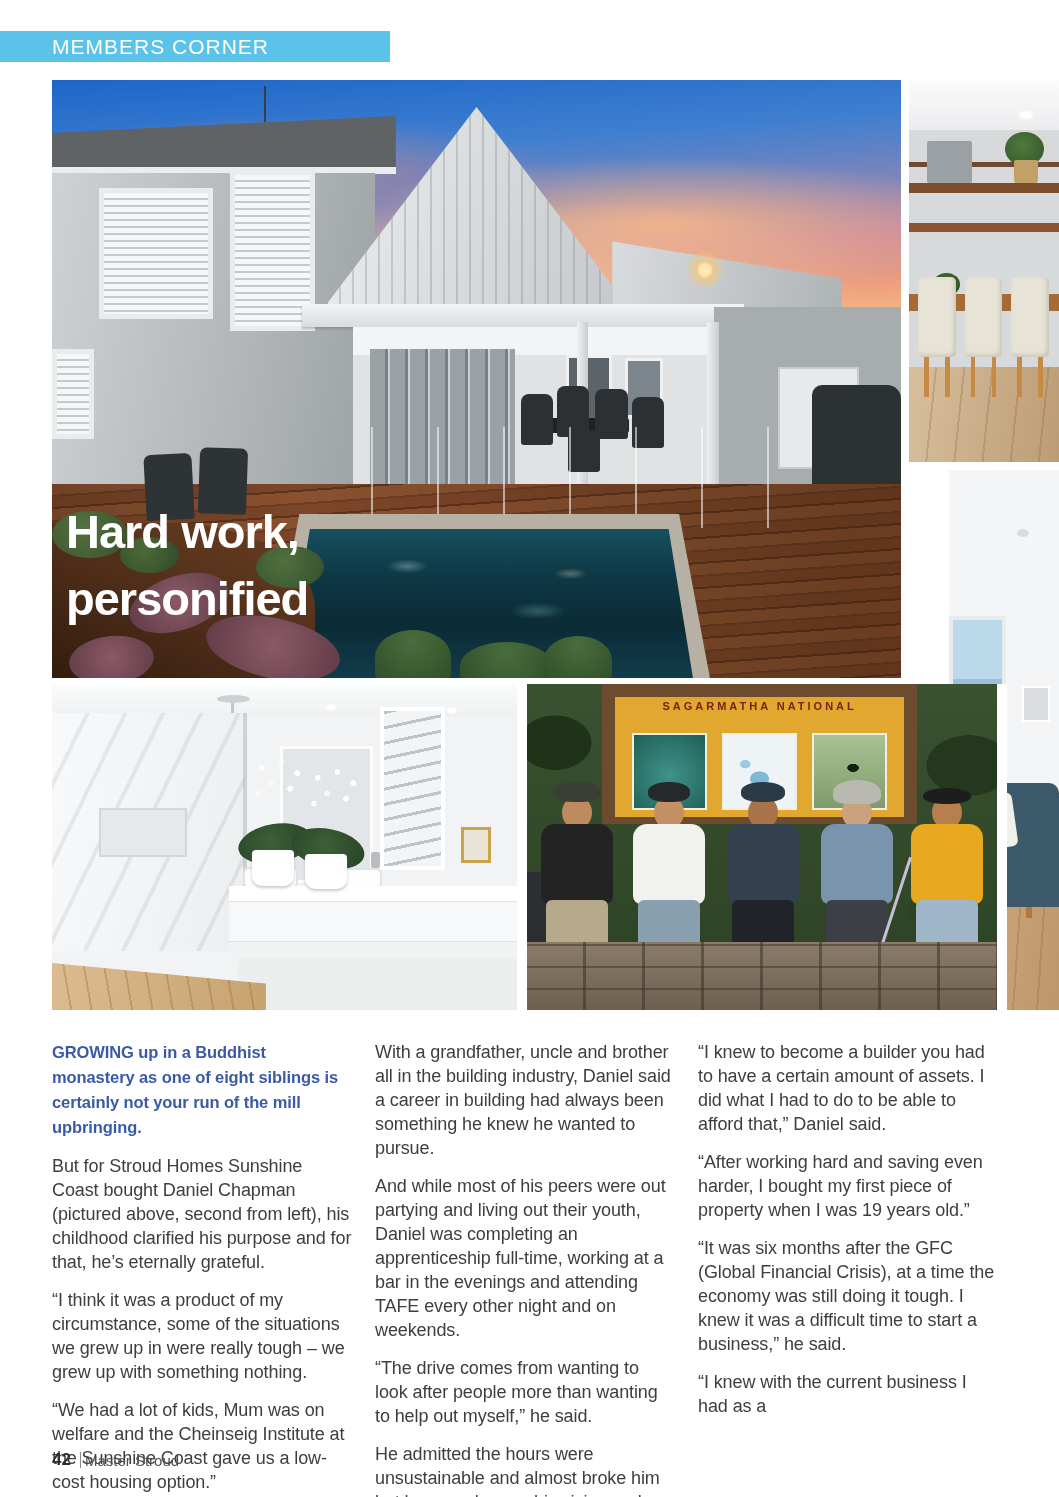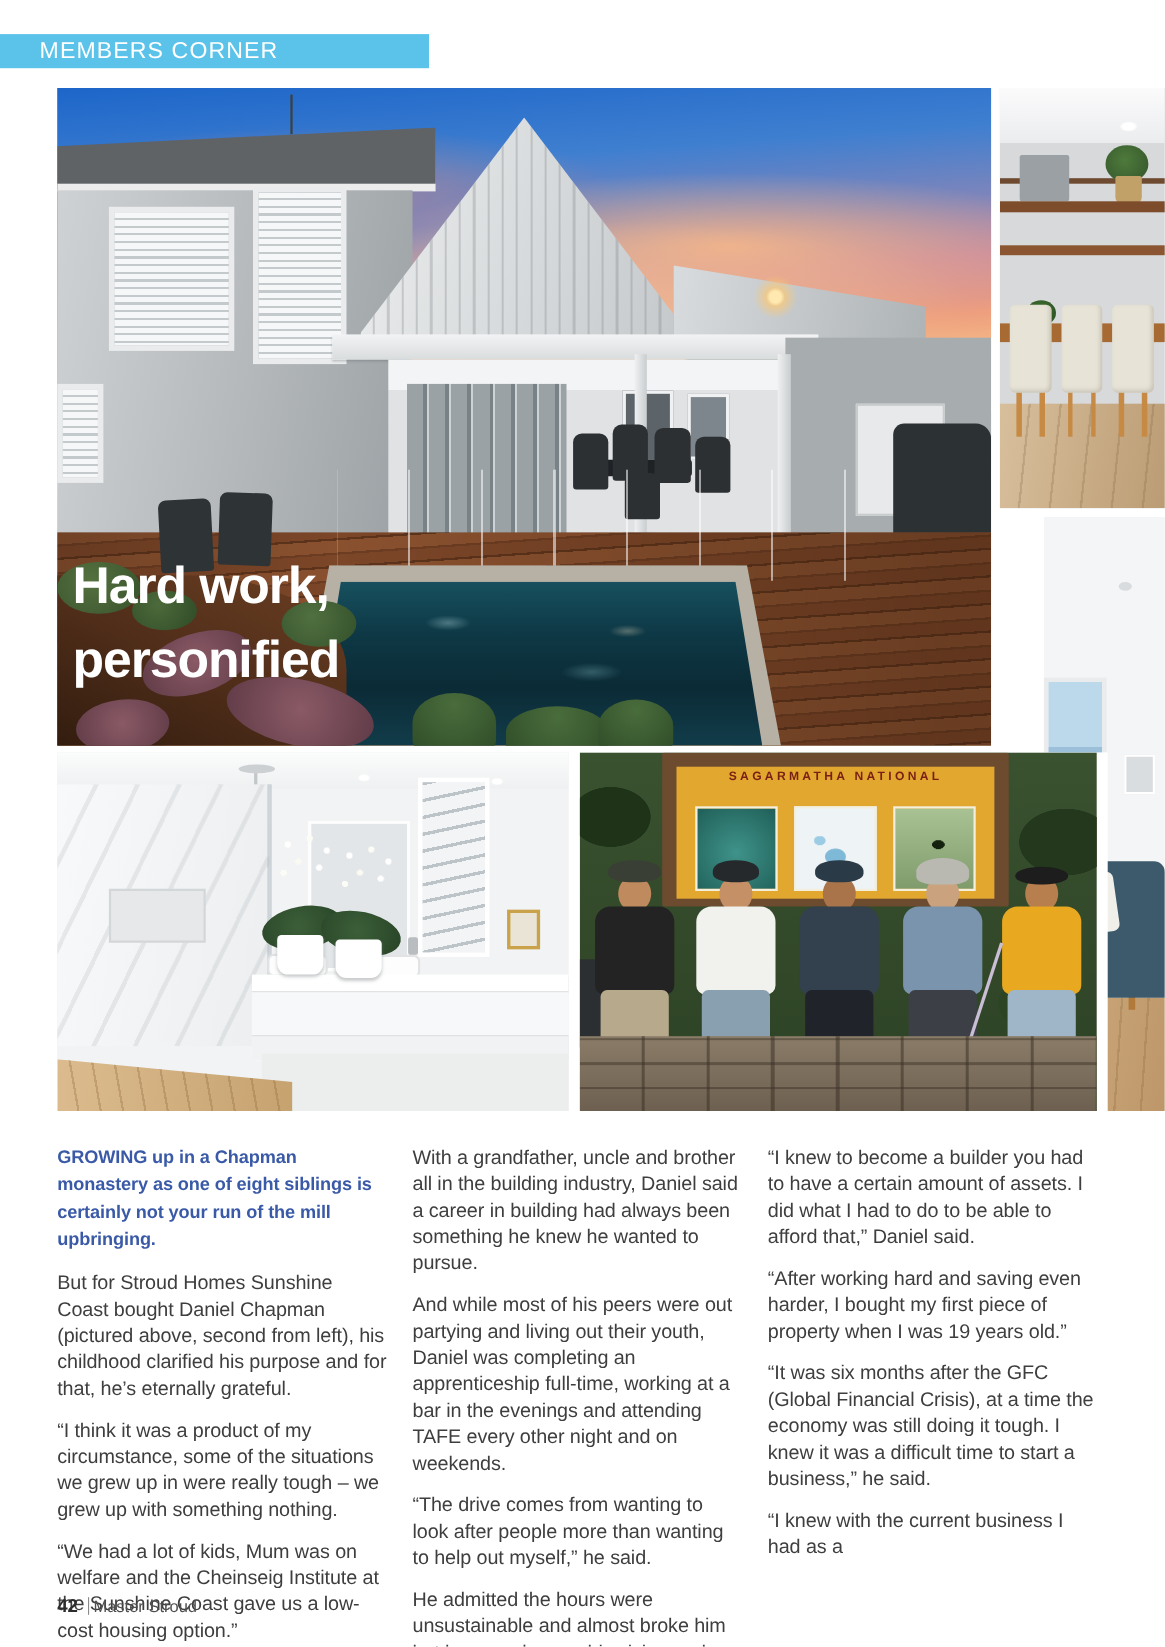--- a/index.html
+++ b/index.html
@@ -5,21 +5,21 @@
   html,body{margin:0;padding:0;background:#ffffff;}
   .page{
     position:relative;width:1059px;height:1497px;background:#ffffff;
     font-family:"Liberation Sans",sans-serif;overflow:hidden;
   }
 
   
   .banner{
     position:absolute;left:0;top:31px;width:390px;height:31px;
     background:#5bc3ea;color:#ffffff;font-size:21px;line-height:31px;
-    letter-spacing:1px;padding-left:36px;box-sizing:border-box;font-weight:400;
+    letter-spacing:1px;padding-left:52px;box-sizing:border-box;font-weight:400;
   }
 
   
   .photo{position:absolute;overflow:hidden;}
 
   
   .hero{
     left:52px;top:80px;width:849px;height:598px;
     background:
       radial-gradient(55% 16% at 72% 24%, rgba(250,185,135,.85), transparent 70%),
@@ -415,21 +415,21 @@
         <div class="head"></div>
         <div class="torso"></div>
         <div class="legs"></div>
       </div>
       <div class="pole"></div>
       <div class="stone-wall"></div>
     </div>
   </div>
 
   <div class="col c1">
-    <p class="lead">GROWING up in a Chapman monastery as one of eight siblings is certainly not your run of the mill upbringing.</p>
+    <p class="lead">GROWING up in a Buddhist monastery as one of eight siblings is certainly not your run of the mill upbringing.</p>
     <p>But for Stroud Homes Sunshine Coast bought Daniel Chapman (pictured above, second from left), his childhood clarified his purpose and for that, he’s eternally grateful.</p>
     <p>“I think it was a product of my circumstance, some of the situations we grew up in were really tough – we grew up with something nothing.</p>
     <p>“We had a lot of kids, Mum was on welfare and the Cheinseig Institute at the Sunshine Coast gave us a low-cost housing option.”</p>
   </div>
   <div class="col c2">
     <p>With a grandfather, uncle and brother all in the building industry, Daniel said a career in building had always been something he knew he wanted to pursue.</p>
     <p>And while most of his peers were out partying and living out their youth, Daniel was completing an apprenticeship full-time, working at a bar in the evenings and attending TAFE every other night and on weekends.</p>
     <p>“The drive comes from wanting to look after people more than wanting to help out myself,” he said.</p>
     <p>He admitted the hours were unsustainable and almost broke him but he was clear on his vision and was willing to make every sacrifice to make it happen.</p>
   </div>

